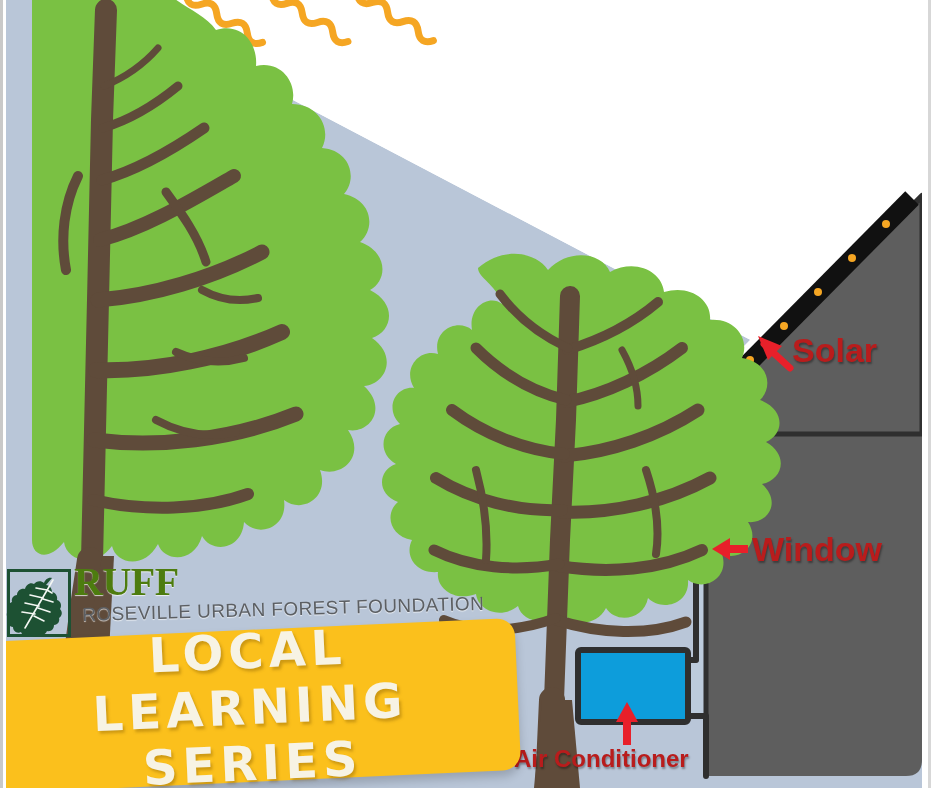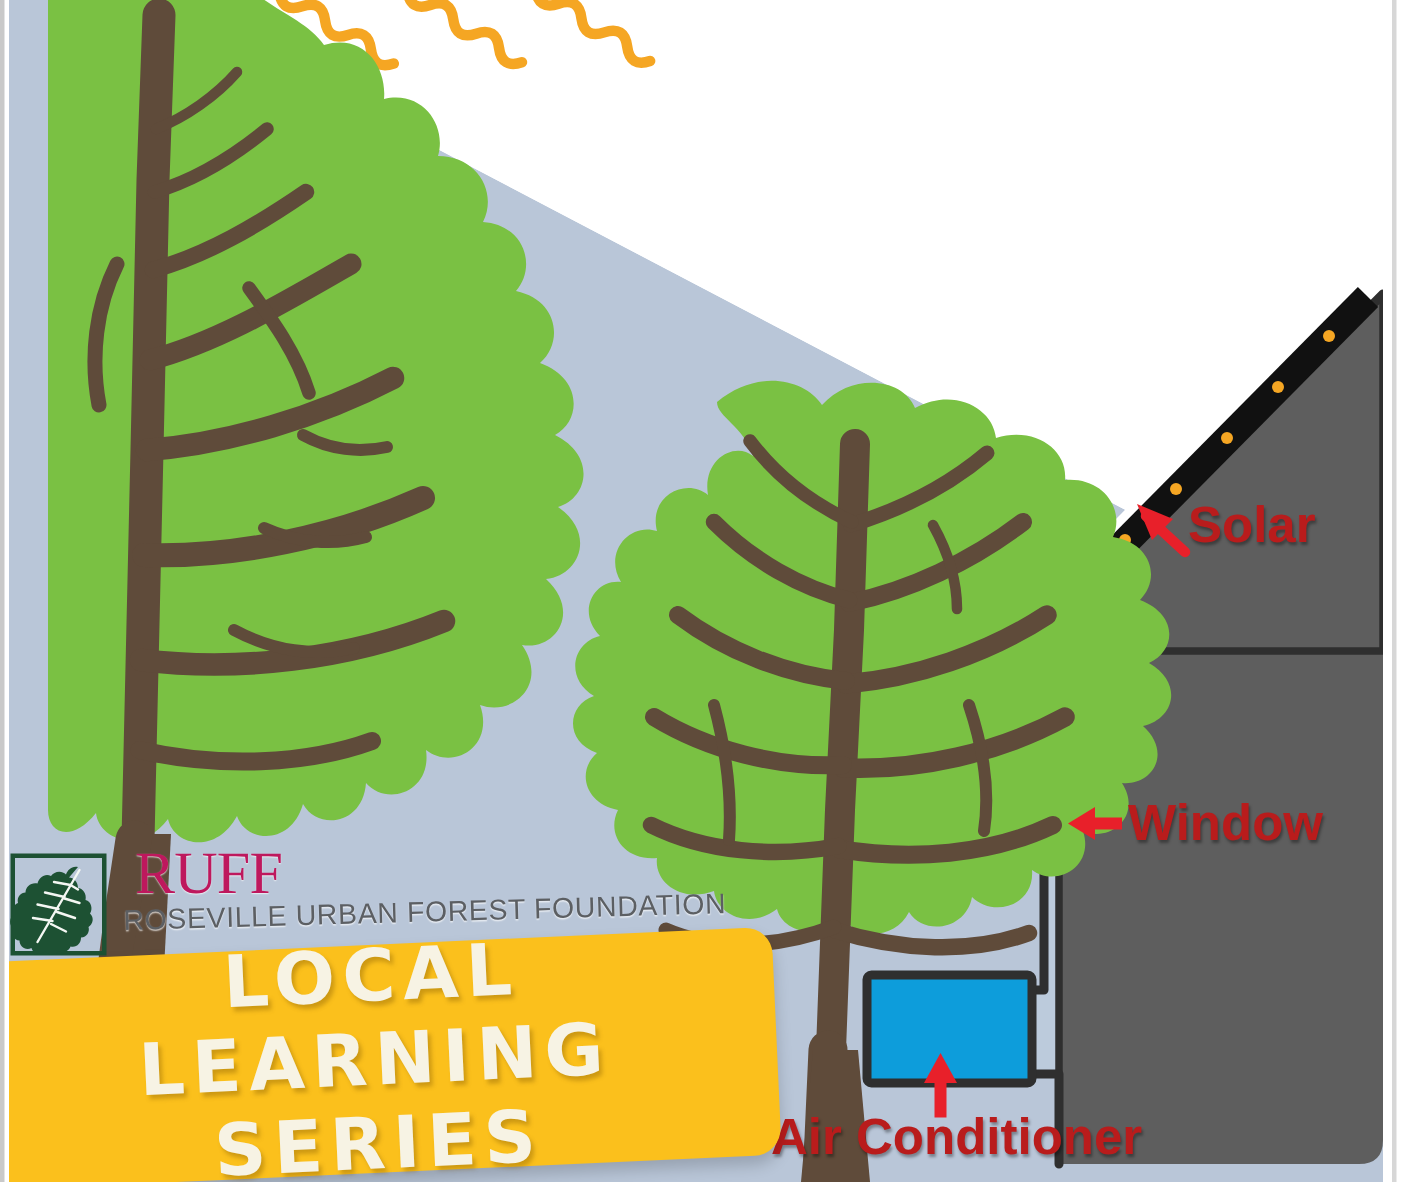--- a/index.html
+++ b/index.html
@@ -15,23 +15,23 @@
 
   
   #illus{position:absolute;left:6px;top:0;width:916px;height:788px;overflow:hidden;background:#ffffff;}
 
   svg.layer{position:absolute;left:0;top:0;width:916px;height:788px;display:block;}
 
   
   #logo-block{position:absolute;left:-8px;top:560px;width:440px;height:90px;}
   #logo-mark{position:absolute;left:8px;top:8px;width:66px;height:70px;}
   #logo-mark svg{width:66px;height:70px;display:block;}
-  #ruff-word{position:absolute;left:92px;top:2px;
-     font-family:"Liberation Serif", serif;font-weight:normal;font-size:40px;
-     color:#be185d;letter-spacing:-0.5px;line-height:40px;
+  #ruff-word{position:absolute;left:76px;top:2px;
+     font-family:"Liberation Serif", serif;font-weight:bold;font-size:40px;
+     color:#4d7c0f;letter-spacing:-0.5px;line-height:40px;
      text-shadow:0 1px 1px rgba(255,255,255,.75);}
   #ruff-sub{position:absolute;left:84px;top:44px;
      font-family:"Liberation Sans", sans-serif;font-size:19px;
      color:#5c5f63;letter-spacing:.4px;white-space:nowrap;
      transform:rotate(-1.6deg);transform-origin:0 0;
      text-shadow:0 1px 1px rgba(255,255,255,.7);}
 
   
   #banner{position:absolute;left:-28px;top:630px;width:540px;height:152px;
      background:#fbc01c;border-radius:18px;
@@ -45,21 +45,21 @@
      font-family:"DejaVu Sans", sans-serif;font-weight:bold;
      color:#f7f3e4;font-size:48px;line-height:56px;letter-spacing:5px;
      text-shadow:2px 3px 3px rgba(120,80,0,.35);}
 
   
   .label{position:absolute;color:#b91c1c;font-weight:bold;
      font-family:Liberation Sans, sans-serif;
      text-shadow:1px 2px 2px rgba(0,0,0,.35);white-space:nowrap;}
   #lbl-solar{left:786px;top:330px;font-size:34px;line-height:41px;}
   #lbl-window{left:746px;top:529px;font-size:34px;line-height:41px;text-align:center;}
-  #lbl-ac{left:508px;top:738px;font-size:34px;line-height:41px;text-align:center;}
+  #lbl-ac{left:508px;top:738px;font-size:24px;line-height:41px;text-align:center;}
 </style>
 </head>
 <body>
 
 <div id="stage">
 
   <div class="rail left"></div>
   <div class="rail right"></div>
 
   <div id="illus">

